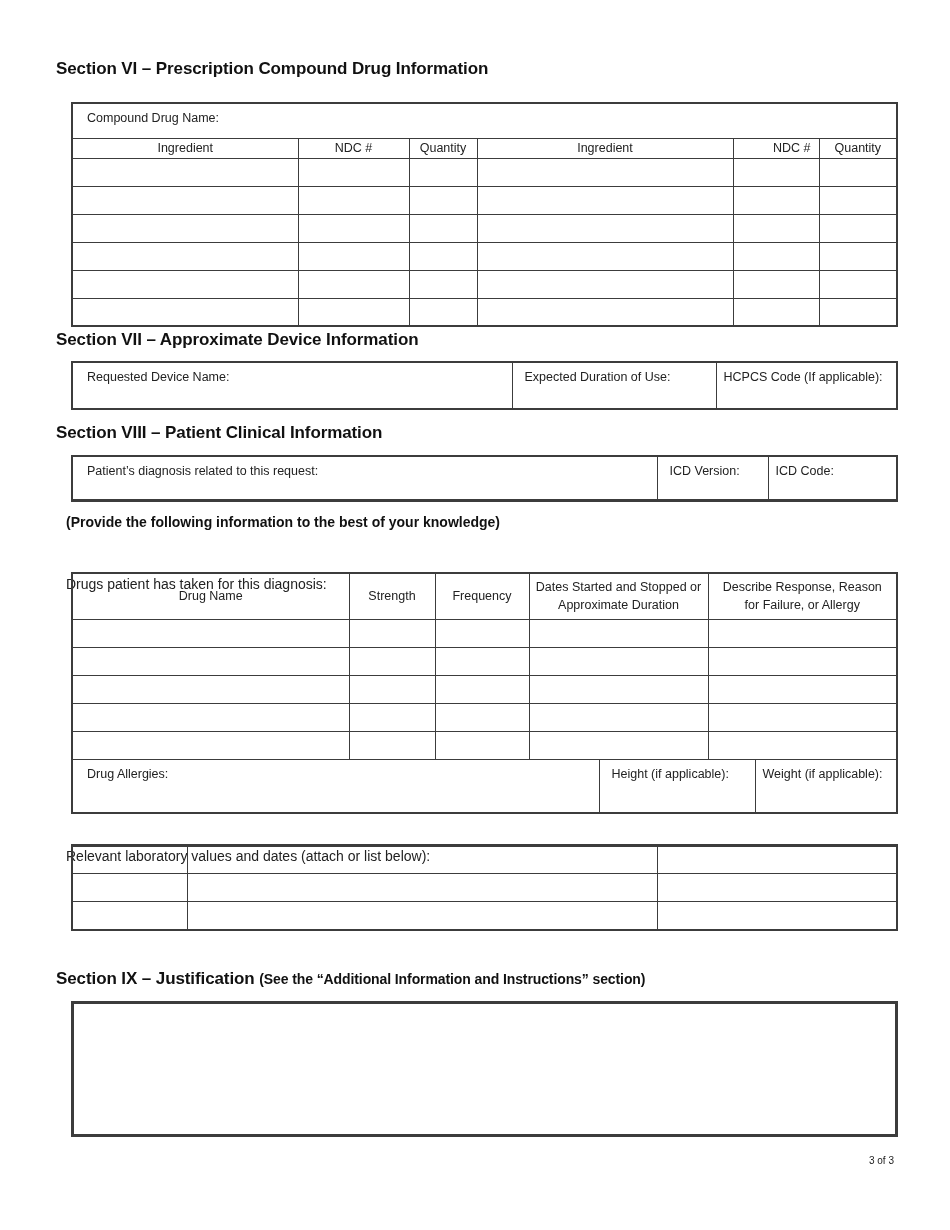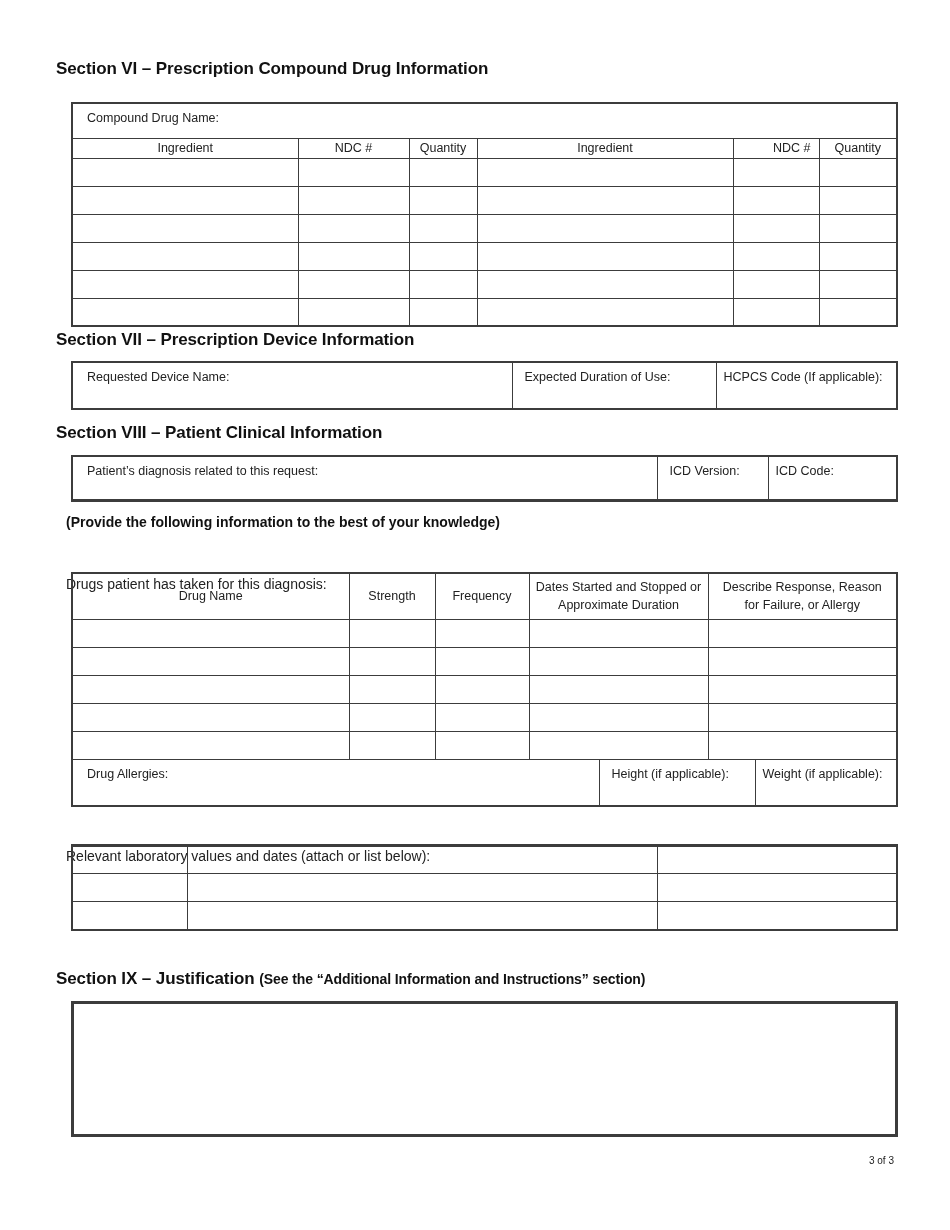--- a/index.html
+++ b/index.html
@@ -107,21 +107,21 @@
     <td></td>
     <td></td>
     <td></td>
     <td></td>
     <td></td>
     <td></td>
   </tr>
 </tbody>
   </table>
 
-<div class="section-title" style="top:330px;">Section VII – Prescription Device Information</div>
+<div class="section-title" style="top:330px;">Section VII – Approximate Device Information</div>
 
 <table class="form" style="left:71px; top:361px; width:825px; height:49px;">
   <colgroup>
     <col style="width:440px">
       <col style="width:204px">
       <col style="width:181px">
   </colgroup>
   <tbody>
       <tr>
     <td class="lbl">
@@ -209,21 +209,21 @@
     <td colspan="2"></td>
     <td colspan="2"></td>
   </tr>
   <tr style="height:28px;">
     <td></td>
     <td></td>
     <td></td>
     <td colspan="2"></td>
     <td colspan="2"></td>
   </tr>
-  <tr style="height:47px;">
+  <tr style="height:54px;">
     <td colspan="4" class="lbl">
       <span>Drug Allergies:</span>
     </td>
     <td colspan="2" class="lbl-s" style="padding-left:12px;">
       <span>Height (if applicable):</span>
     </td>
     <td class="lbl-s">
       <span>Weight (if applicable):</span>
     </td>
   </tr>

